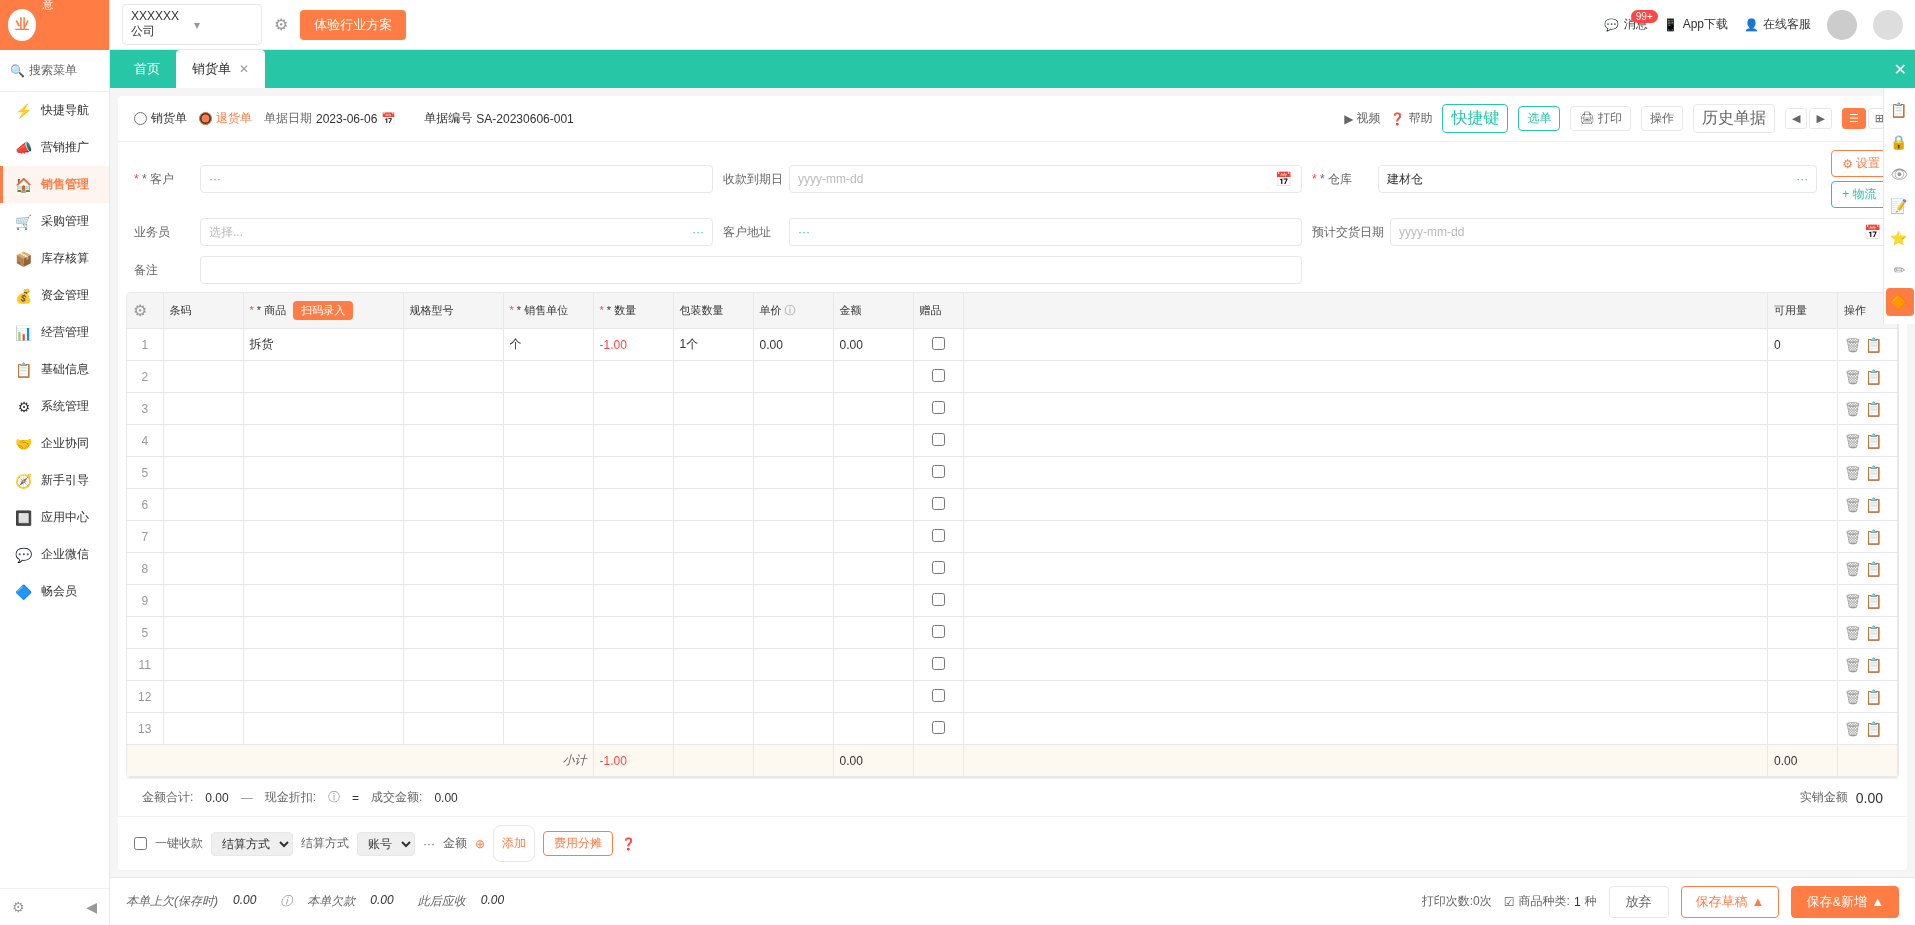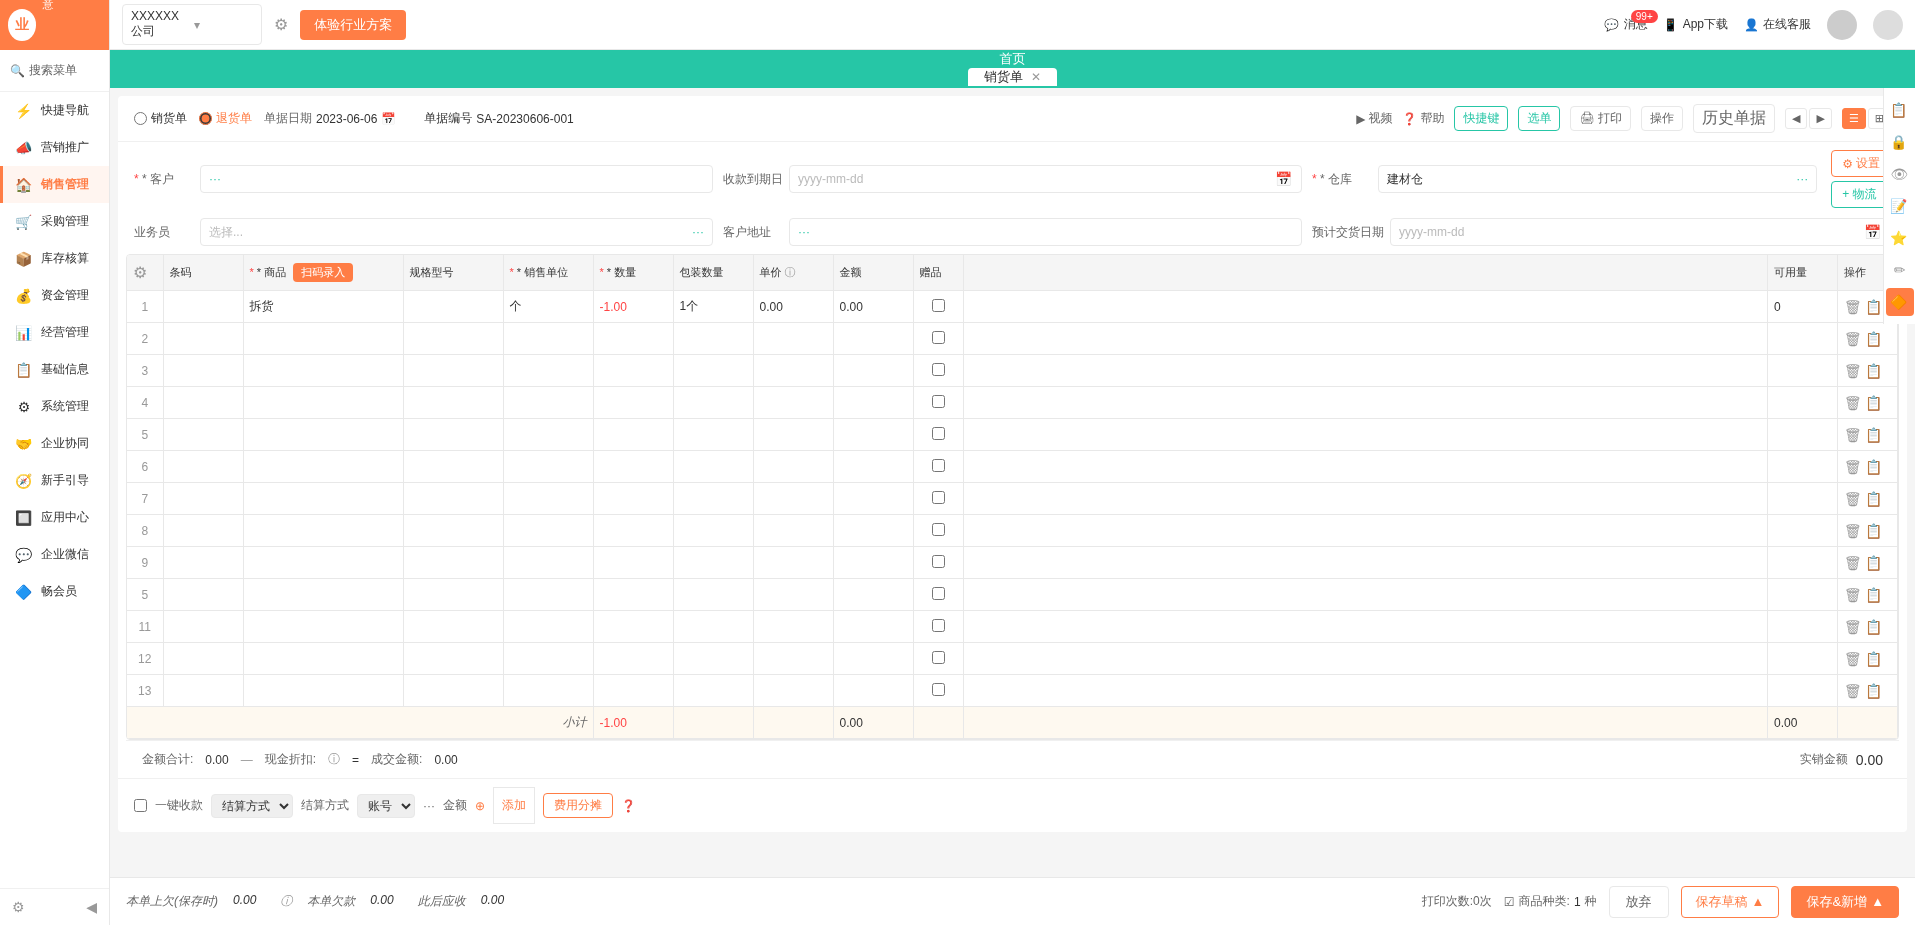--- a/index.html
+++ b/index.html
@@ -42,21 +42,21 @@
     .top-header-right { margin-left: auto; display: flex; align-items: center; gap: 16px; }
     .header-msg { display: flex; align-items: center; gap: 4px; color: #333; font-size: 12px; cursor: pointer; position: relative; }
     .badge { background: #ff4444; color: #fff; border-radius: 10px; padding: 1px 5px; font-size: 10px; position: absolute; top: -6px; right: -10px; }
     .header-app { display: flex; align-items: center; gap: 4px; color: #333; font-size: 12px; cursor: pointer; }
     .header-service { display: flex; align-items: center; gap: 4px; color: #333; font-size: 12px; cursor: pointer; }
     .avatar { width: 30px; height: 30px; border-radius: 50%; background: #ccc; cursor: pointer; }
 
     
     .tab-bar {
       position: fixed; left: 110px; top: 50px; right: 0; height: 38px; background: #26c6a6;
-      display: flex; align-items: center; z-index: 98; padding: 0 8px; gap: 0; flex-direction: column;
+      display: flex; align-items: center; z-index: 98; padding: 0 8px; gap: 0;
     }
     .tab-item {
       padding: 0 16px; height: 38px; display: flex; align-items: center; gap: 4px;
       cursor: pointer; font-size: 13px; color: rgba(255,255,255,0.8);
     }
     .tab-item.active { background: #fff; color: #333; border-radius: 4px 4px 0 0; }
     .tab-item.home { color: #fff; }
     .tab-close { color: #999; font-size: 12px; margin-left: 4px; cursor: pointer; }
     .tab-bar-close { margin-left: auto; color: #fff; font-size: 16px; cursor: pointer; }
 
@@ -73,21 +73,21 @@
     .radio-group { display: flex; align-items: center; gap: 12px; }
     .radio-item { display: flex; align-items: center; gap: 4px; cursor: pointer; color: #333; font-size: 12px; }
     .radio-item input[type="radio"] { accent-color: #ff7d45; }
     .form-date-group { display: flex; align-items: center; gap: 4px; color: #333; font-size: 12px; }
     .form-date-group label { color: #666; }
     .form-date-value { color: #333; font-weight: 500; }
     .form-no-group { display: flex; align-items: center; gap: 4px; color: #333; font-size: 12px; margin-left: 16px; }
     .form-no-value { color: #333; }
     .actions-right { margin-left: auto; display: flex; align-items: center; gap: 10px; }
     .action-link { color: #666; font-size: 12px; cursor: pointer; display: flex; align-items: center; gap: 3px; }
-    .quick-key-btn { background: #fff; border: 1px solid #26c6a6; color: #26c6a6; border-radius: 4px; padding: 3px 8px; font-size: 12px; cursor: pointer; }
+    .quick-key-btn { background: #fff; border: 1px solid #26c6a6; color: #26c6a6; border-radius: 4px; padding: 3px 8px; font-size: 16px; cursor: pointer; }
     .select-btn { background: #fff; border: 1px solid #26c6a6; color: #26c6a6; border-radius: 4px; padding: 3px 8px; font-size: 12px; cursor: pointer; }
     .print-btn { background: #fff; border: 1px solid #e8e8e8; color: #666; border-radius: 4px; padding: 3px 8px; font-size: 12px; cursor: pointer; }
     .op-btn { background: #fff; border: 1px solid #e8e8e8; color: #666; border-radius: 4px; padding: 3px 8px; font-size: 12px; cursor: pointer; }
     .history-btn { background: #fff; border: 1px solid #e8e8e8; color: #666; border-radius: 4px; padding: 3px 8px; font-size: 16px; cursor: pointer; }
     .nav-arrows { display: flex; gap: 2px; }
     .nav-arrow { background: #fff; border: 1px solid #e8e8e8; color: #666; border-radius: 3px; padding: 3px 6px; font-size: 11px; cursor: pointer; }
     .view-toggle { display: flex; gap: 2px; }
     .view-btn { background: #fff; border: 1px solid #e8e8e8; color: #666; border-radius: 3px; padding: 3px 6px; font-size: 11px; cursor: pointer; }
     .view-btn.active { background: #ff7d45; color: #fff; border-color: #ff7d45; }
     .form-field { display: flex; align-items: center; gap: 6px; }
@@ -133,21 +133,21 @@
     .dash-sep { color: #999; }
     .calc-icon { color: #999; cursor: pointer; }
     .equals { color: #333; }
     .deal-amount { color: #333; font-weight: 500; }
 
     
     .payment-row { display: flex; align-items: center; gap: 8px; padding: 8px 16px; border-top: 1px solid #f0f0f0; font-size: 12px; }
     .payment-checkbox { accent-color: #ff7d45; }
     .payment-label { color: #666; }
     .payment-select { border: 1px solid #e8e8e8; border-radius: 4px; padding: 3px 6px; font-size: 12px; color: #333; }
-    .add-btn { background: #fff; border: 1px solid #e8e8e8; color: #ff7d45; border-radius: 0; padding: 9px 8px; font-size: 12px; cursor: pointer; display: flex; align-items: center; gap: 3px; }
+    .add-btn { background: #fff; border: 1px solid #e8e8e8; color: #ff7d45; border-radius: 8px; padding: 9px 8px; font-size: 12px; cursor: pointer; display: flex; align-items: center; gap: 3px; }
     .fee-split-btn { background: #fff; border: 1px solid #ff7d45; color: #ff7d45; border-radius: 4px; padding: 3px 10px; font-size: 12px; cursor: pointer; }
     .help-icon { color: #bbb; cursor: pointer; }
 
     
     .status-bar {
       position: fixed; left: 110px; bottom: 0; right: 0; height: 48px; background: #fff;
       border-top: 1px solid #e8e8e8; display: flex; align-items: center; padding: 0 16px; gap: 24px; font-size: 12px;
     }
     .status-item { display: flex; gap: 15px; color: #666; font-style: italic; }
     .status-value { color: #333; font-weight: 500; }
@@ -388,20 +388,24 @@
       </div>
 
       <div class="form-field">
         <label>预计交货日期</label>
         <div class="field-input placeholder-text">
           <span>yyyy-mm-dd</span>
           <span class="cal-icon">📅</span>
         </div>
       </div>
 
+      <div class="form-field" style="grid-column: 1 / 3;">
+        <label>备注</label>
+        <div class="field-input" style="flex:1;"></div>
+      </div>
     </div>
 
     <div class="table-container">
       <div class="table-main">
         <table>
           <thead>
             <tr>
               <th style="width:36px;">
                 <span class="col-settings">⚙</span>
               </th>

